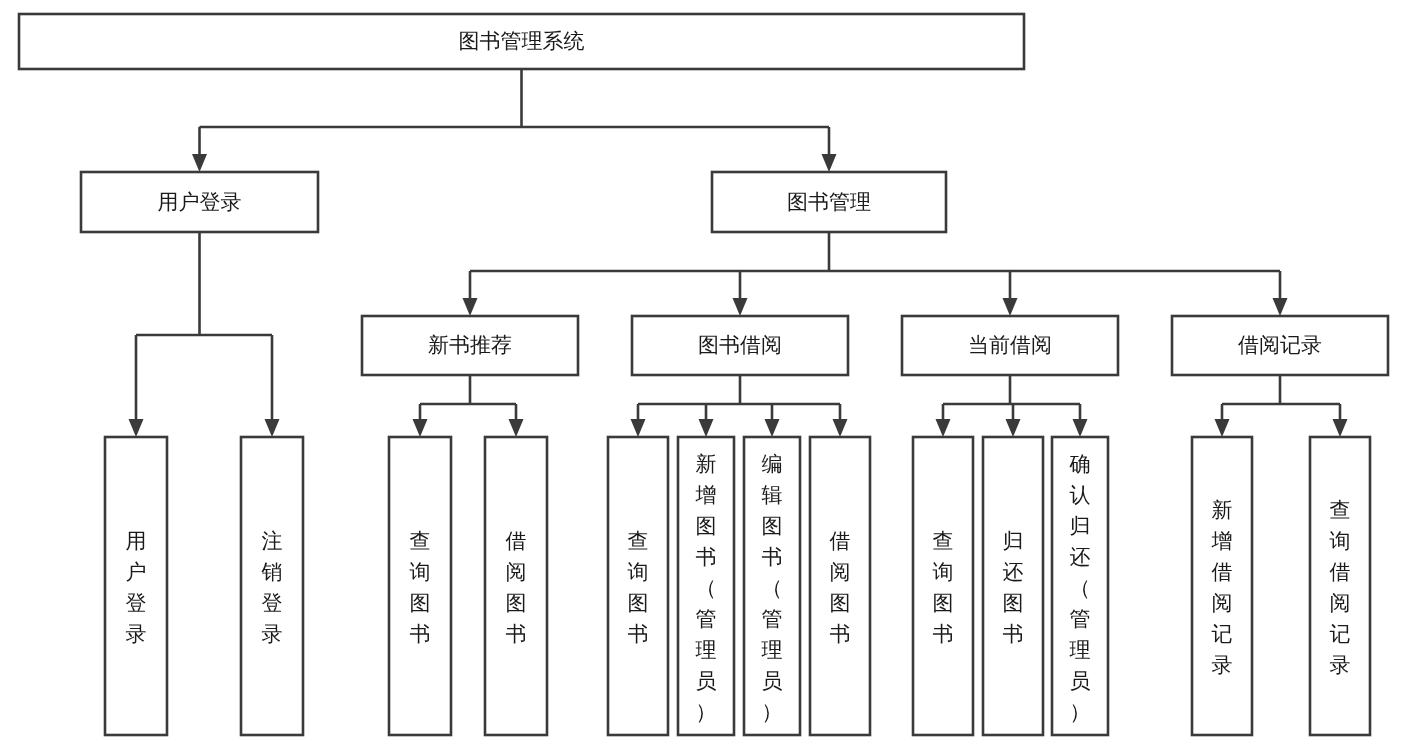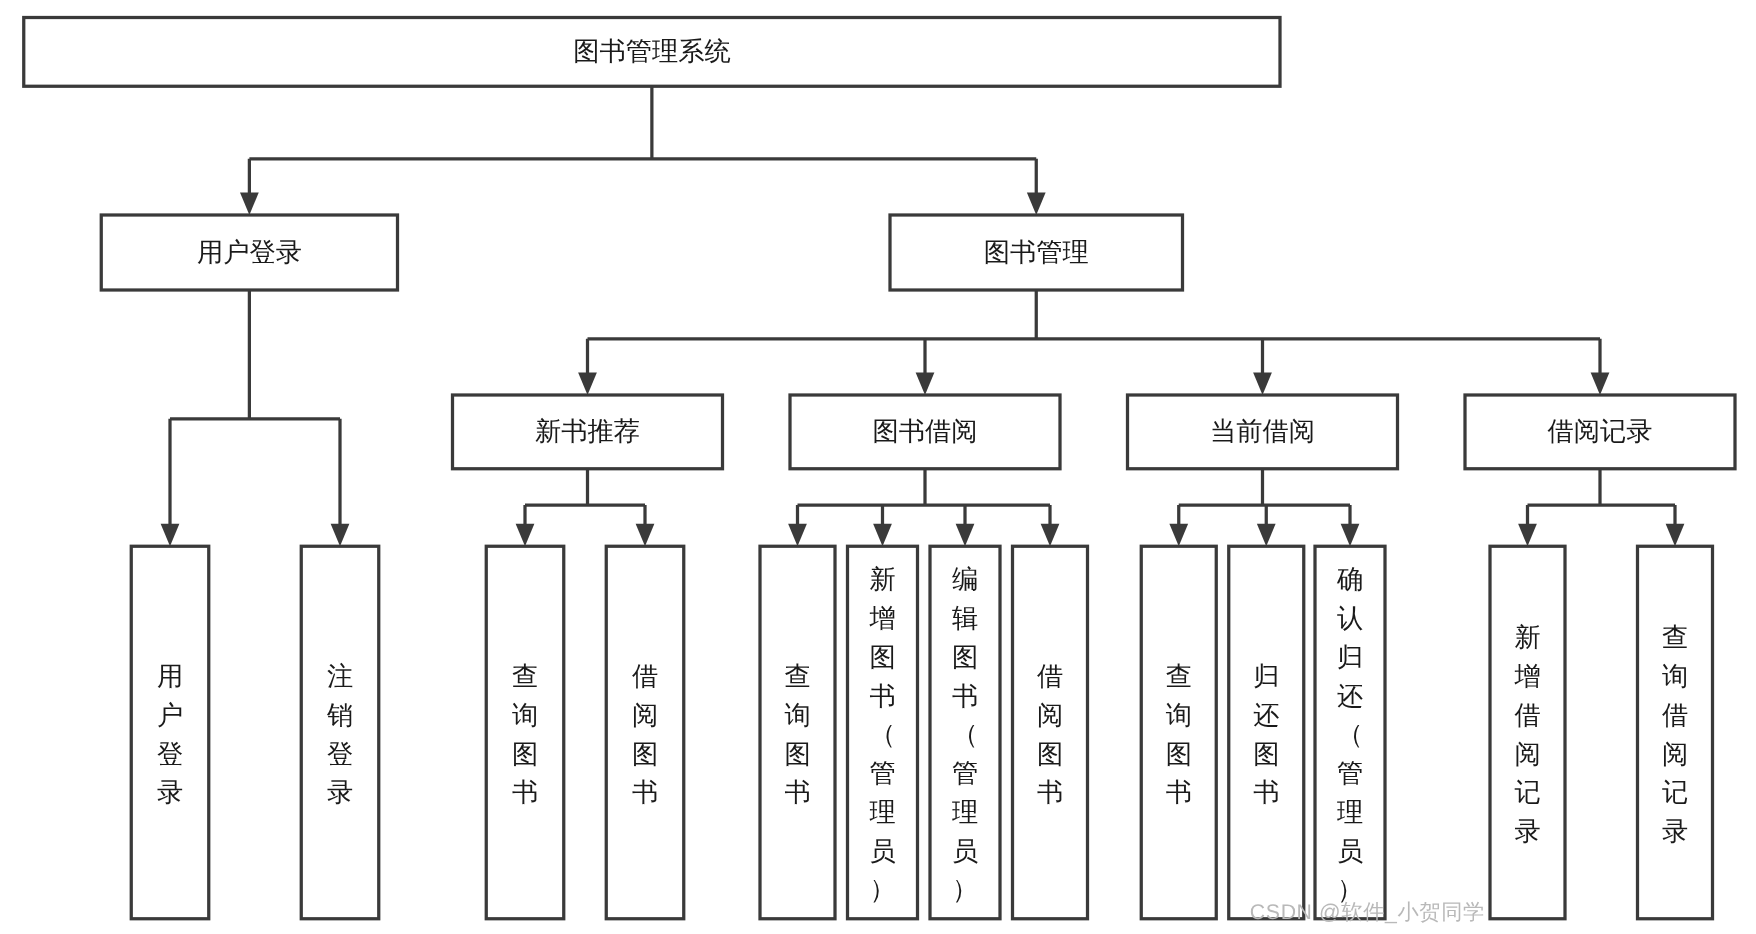--- a/index.html
+++ b/index.html
@@ -217,14 +217,13 @@
         <g>
           <rect class="node-box" x="1192" y="437" width="60" height="298"></rect>
           <text class="node-label-v" x="1222" y="517.18"><tspan x="1222" dy="0">新</tspan><tspan x="1222" dy="31">增</tspan><tspan x="1222" dy="31">借</tspan><tspan x="1222" dy="31">阅</tspan><tspan x="1222" dy="31">记</tspan><tspan x="1222" dy="31">录</tspan></text>
         </g>
         <g>
           <rect class="node-box" x="1310" y="437" width="60" height="298"></rect>
           <text class="node-label-v" x="1340" y="517.18"><tspan x="1340" dy="0">查</tspan><tspan x="1340" dy="31">询</tspan><tspan x="1340" dy="31">借</tspan><tspan x="1340" dy="31">阅</tspan><tspan x="1340" dy="31">记</tspan><tspan x="1340" dy="31">录</tspan></text>
         </g>
       </g>
     </svg>
-  <div class="watermark-text">CSDN @软件_小贺同学</div>
 </div>
 
 </body></html>

